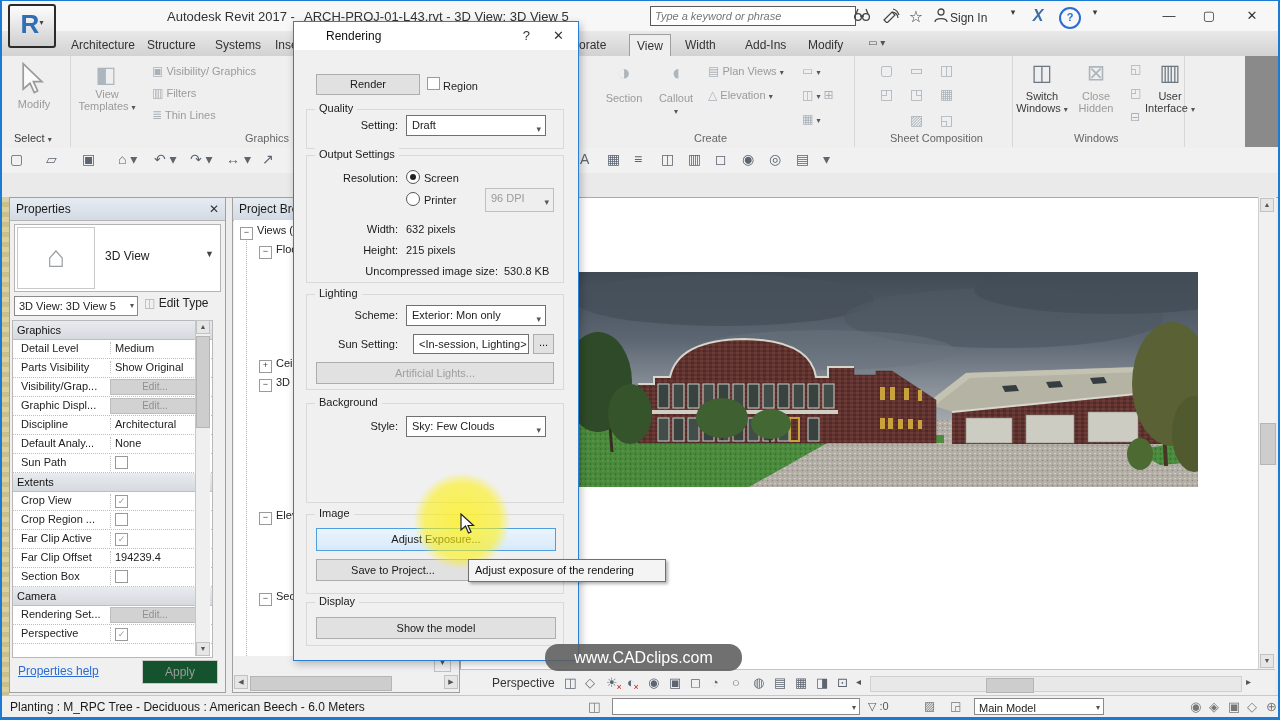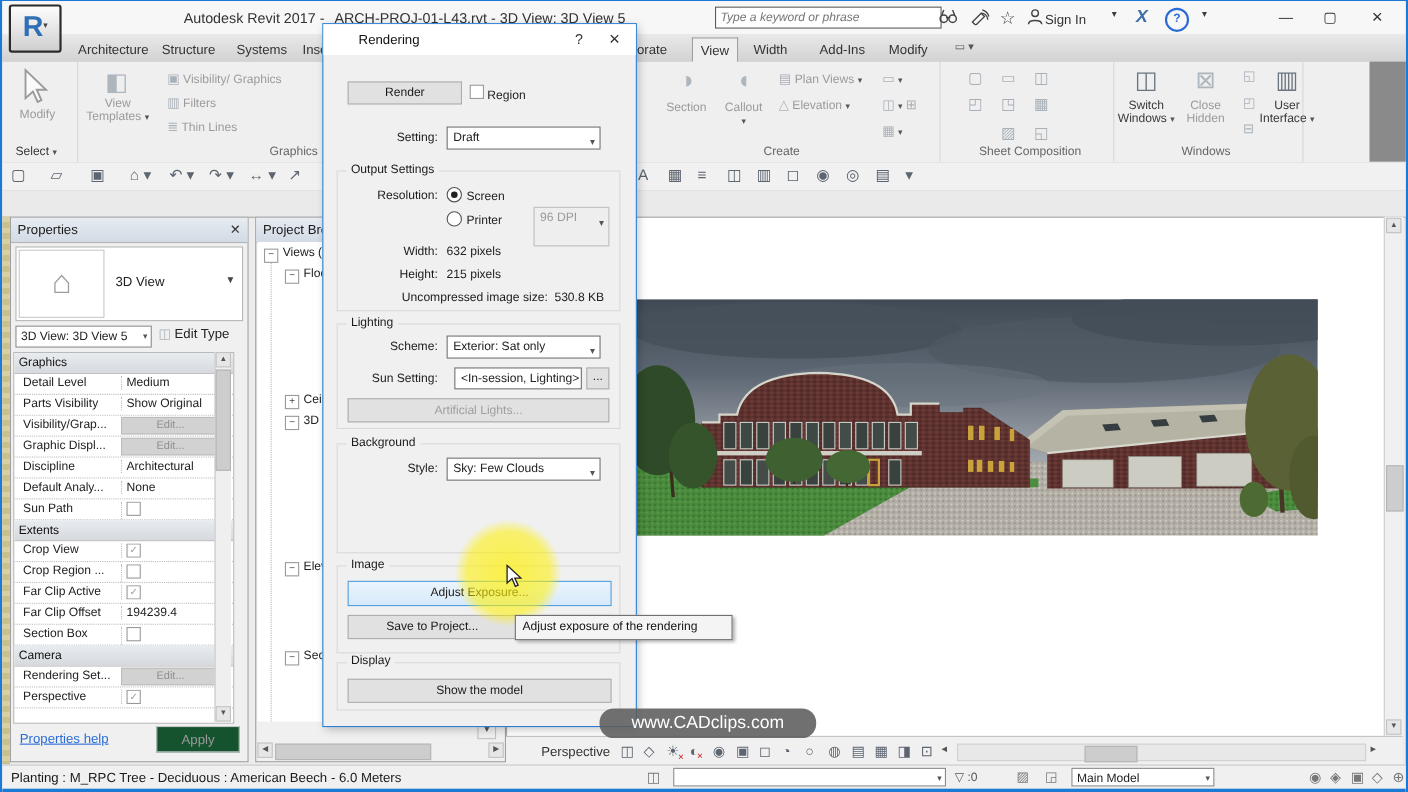--- a/index.html
+++ b/index.html
@@ -531,42 +531,45 @@
 
   <div class="abs" id="dlg">
     <div id="dlghdr"></div>
     <div id="dlgtitle">Rendering</div>
     <div class="dlgbtn" style="right:48px;">?</div>
     <div class="dlgbtn" style="right:14px;">✕</div>
 
     <div class="dbtn" style="left:22px;top:52px;width:104px;height:21px;line-height:19px;">Render</div>
     <div class="abs" style="left:133px;top:55px;"><span class="chk" style="background:#fff;"></span> <span style="font-size:11px;">Region</span></div>
 
+    <div class="grp" style="top:87px;height:40px;">
+      <span class="leg">Quality</span>
+    </div>
     <div class="dlbl" style="left:0;top:97px;width:104px;">Setting:</div>
     <div class="dsel" style="left:112px;top:93px;width:140px;"><span>Draft</span><span class="ar">▾</span></div>
 
     <div class="grp" style="top:133px;height:128px;">
       <span class="leg">Output Settings</span>
     </div>
     <div class="dlbl" style="left:0;top:150px;width:104px;">Resolution:</div>
     <div class="abs" style="left:112px;top:148px;font-size:11px;"><span class="radio on"></span><span>Screen</span></div>
     <div class="abs" style="left:112px;top:170px;font-size:11px;"><span class="radio"></span><span>Printer</span></div>
-    <div class="dsel dis" style="left:191px;top:166px;width:69px;height:36px;"><span>96 DPI</span><span class="ar">▾</span></div>
+    <div class="dsel dis" style="left:191px;top:166px;width:69px;height:24px;"><span>96 DPI</span><span class="ar">▾</span></div>
     <div class="dlbl" style="left:0;top:201px;width:104px;">Width:</div>
     <div class="abs" style="left:112px;top:201px;font-size:11px;">632 pixels</div>
     <div class="dlbl" style="left:0;top:222px;width:104px;">Height:</div>
     <div class="abs" style="left:112px;top:222px;font-size:11px;">215 pixels</div>
     <div class="dlbl" style="left:0;top:243px;width:204px;">Uncompressed image size:</div>
     <div class="abs" style="left:210px;top:243px;font-size:11px;">530.8 KB</div>
 
     <div class="grp" style="top:272px;height:96px;">
       <span class="leg">Lighting</span>
     </div>
     <div class="dlbl" style="left:0;top:287px;width:104px;">Scheme:</div>
-    <div class="dsel" style="left:112px;top:283px;width:140px;"><span>Exterior: Sat only</span><span class="ar">▾</span></div>
+    <div class="dsel" style="left:112px;top:283px;width:140px;"><span>Exterior: Mon only</span><span class="ar">▾</span></div>
     <div class="dlbl" style="left:0;top:316px;width:104px;">Sun Setting:</div>
     <div class="dsel" style="left:119px;top:312px;width:116px;height:20px;"><span>&lt;In-session, Lighting&gt;</span></div>
     <div class="dbtn" style="left:239px;top:312px;width:21px;height:20px;line-height:14px;">...</div>
     <div class="dbtn dis" style="left:22px;top:340px;width:238px;height:22px;line-height:20px;">Artificial Lights...</div>
 
     <div class="grp" style="top:381px;height:100px;">
       <span class="leg">Background</span>
     </div>
     <div class="dlbl" style="left:0;top:398px;width:104px;">Style:</div>
     <div class="dsel" style="left:112px;top:394px;width:140px;"><span>Sky: Few Clouds</span><span class="ar">▾</span></div>

